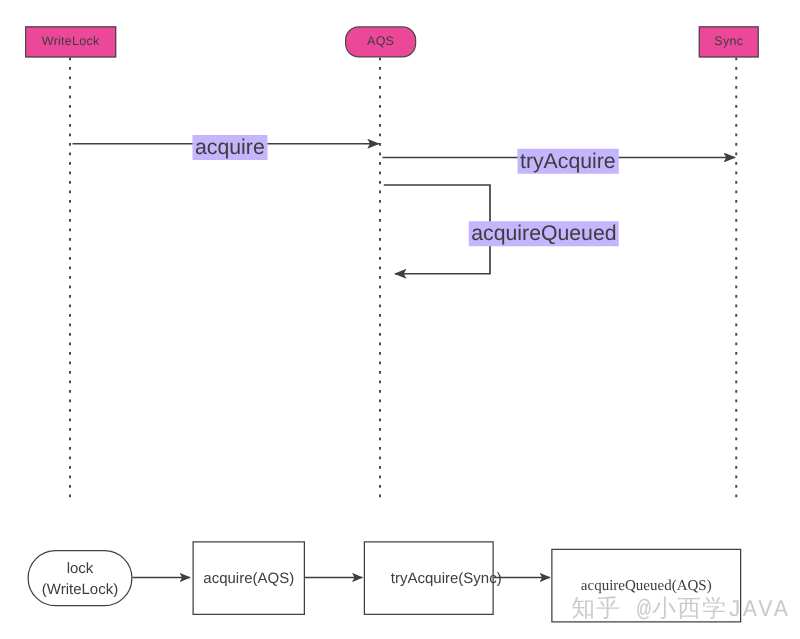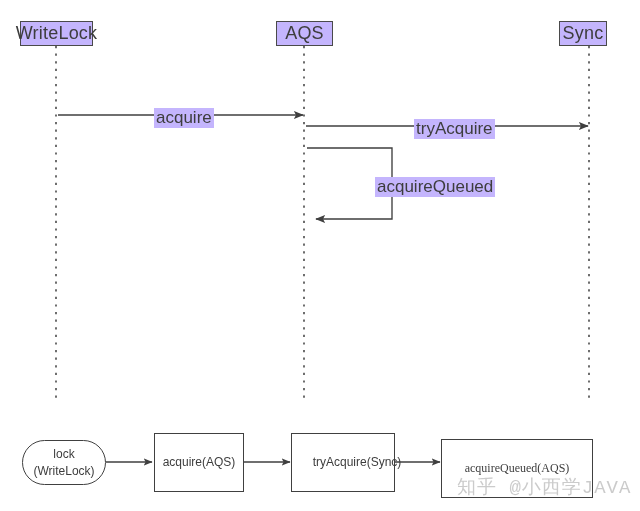--- a/index.html
+++ b/index.html
@@ -26,26 +26,26 @@
     position: absolute;
     top: 0;
     left: 0;
     width: 640px;
     height: 511px;
   }
   
   .lifeline-box {
     position: absolute;
     border: 1px solid #4a4a4a;
-    background: #c4b5fd;
+    background: #ec4899;
     box-sizing: border-box;
     display: flex;
     align-items: center;
     justify-content: center;
-    font-size: 18px;
+    font-size: 10px;
     color: #3d3d3d;
     letter-spacing: 0.2px;
   }
   
   .msg-label {
     position: absolute;
     background: #c4b5fd;
     font-size: 17px;
     color: #3d3d3d;
     padding: 0 2px;
@@ -111,21 +111,21 @@
       <line x1="106" y1="462" x2="152" y2="462" marker-end="url(#arrowFilledSmall)"></line>
       <line x1="244" y1="462" x2="290" y2="462" marker-end="url(#arrowFilledSmall)"></line>
       <line x1="394" y1="462" x2="440" y2="462" marker-end="url(#arrowFilledSmall)"></line>
     </g>
   </svg>
 
   <div class="lifeline-box" style="left:20px; top:21px; width:73px; height:25px;">
     <span>WriteLock</span>
   </div>
 
-  <div class="lifeline-box" style="left:276px; top:21px; width:57px; height:25px;">
+  <div class="lifeline-box" style="left:276px; top:21px; width:57px; height:25px;border-radius:11px;">
     <span>AQS</span>
   </div>
 
   <div class="lifeline-box" style="left:559px; top:21px; width:48px; height:25px;">
     <span>Sync</span>
   </div>
 
   <div class="msg-label" style="left:154px; top:108px;">acquire</div>
 
   <div class="msg-label" style="left:414px; top:119px;">tryAcquire</div>

